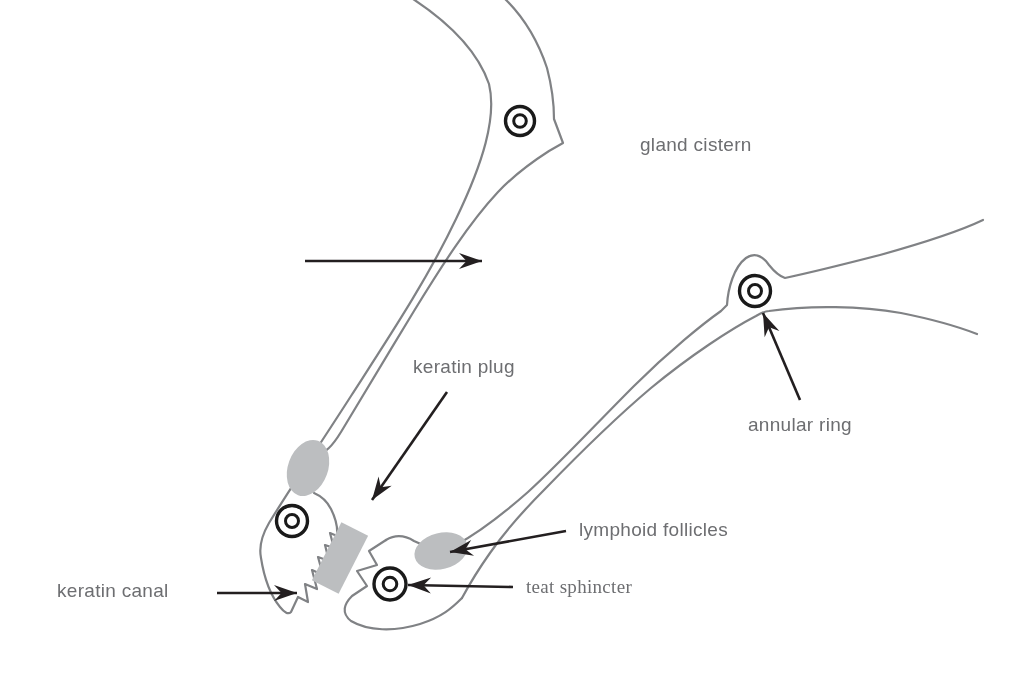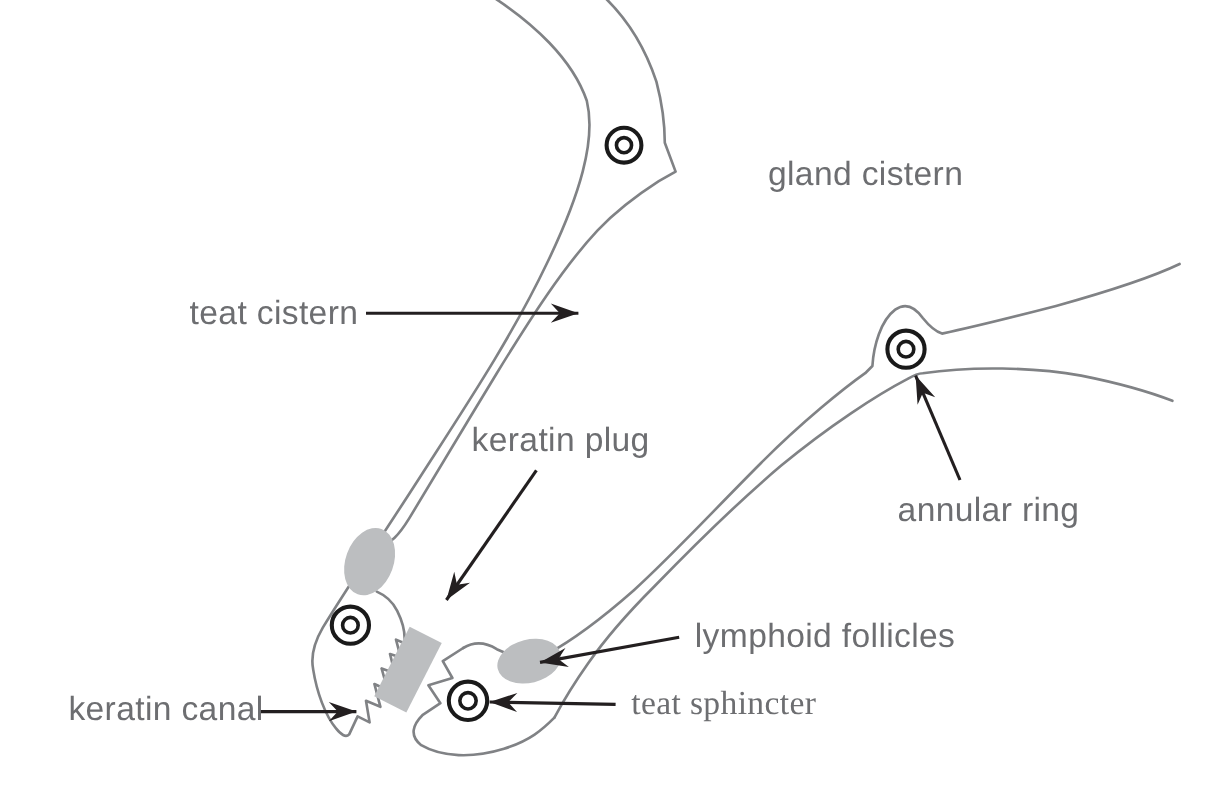--- a/index.html
+++ b/index.html
@@ -20,21 +20,21 @@
   }
   #artwork{position:absolute;left:0;top:0;}
   .outline{fill:none;stroke:var(--c-outline);stroke-width:2.2;stroke-linecap:round;stroke-linejoin:round;}
   .blob{fill:var(--c-structure-fill);stroke:none;}
   .ring-outer{fill:none;stroke:var(--c-ring-symbol);stroke-width:3.4;}
   .ring-inner{fill:none;stroke:var(--c-ring-symbol);stroke-width:3;}
   .arrow-line{fill:none;stroke:var(--c-arrow);stroke-width:2.6;}
   .arrow-head{fill:var(--c-arrow);stroke:none;}
   .diagram-label{
     position:absolute;
-    font-size:28px;
+    font-size:19px;
     line-height:27px;
     letter-spacing:0.3px;
     color:var(--c-label-text);
     white-space:nowrap;
     user-select:none;
   }
 </style>
 </head>
 <body>
 
@@ -124,23 +124,22 @@
     <line class="arrow-line" x1="305" y1="261" x2="482" y2="261" marker-end="url(#ah)"></line>
     <line class="arrow-line" x1="447" y1="392" x2="372" y2="500" marker-end="url(#ah)"></line>
     <line class="arrow-line" x1="800" y1="400" x2="763" y2="313" marker-end="url(#ah)"></line>
     <line class="arrow-line" x1="566" y1="531" x2="450" y2="552" marker-end="url(#ah)"></line>
     <line class="arrow-line" x1="217" y1="593" x2="297" y2="593" marker-end="url(#ah)"></line>
     <line class="arrow-line" x1="513" y1="587" x2="408" y2="585" marker-end="url(#ah)"></line>
   </svg>
 
   <div class="diagram-label" style="left:640px;top:131px;">gland cistern</div>
 
-  <div class="diagram-label" style="left:158px;top:247px;">teat cistern</div>
 
-  <div class="diagram-label" style="left:393px;top:353px;">keratin plug</div>
+  <div class="diagram-label" style="left:413px;top:353px;">keratin plug</div>
 
   <div class="diagram-label" style="left:579px;top:516px;">lymphoid follicles</div>
 
   <div class="diagram-label" style="left:748px;top:411px;">annular ring</div>
 
   <div class="diagram-label" style="left:57px;top:577px;">keratin canal</div>
 
   <div class="diagram-label" style="left:526px;top:573px;font-family:Liberation Serif, serif;">teat sphincter</div>
 </div>
 

